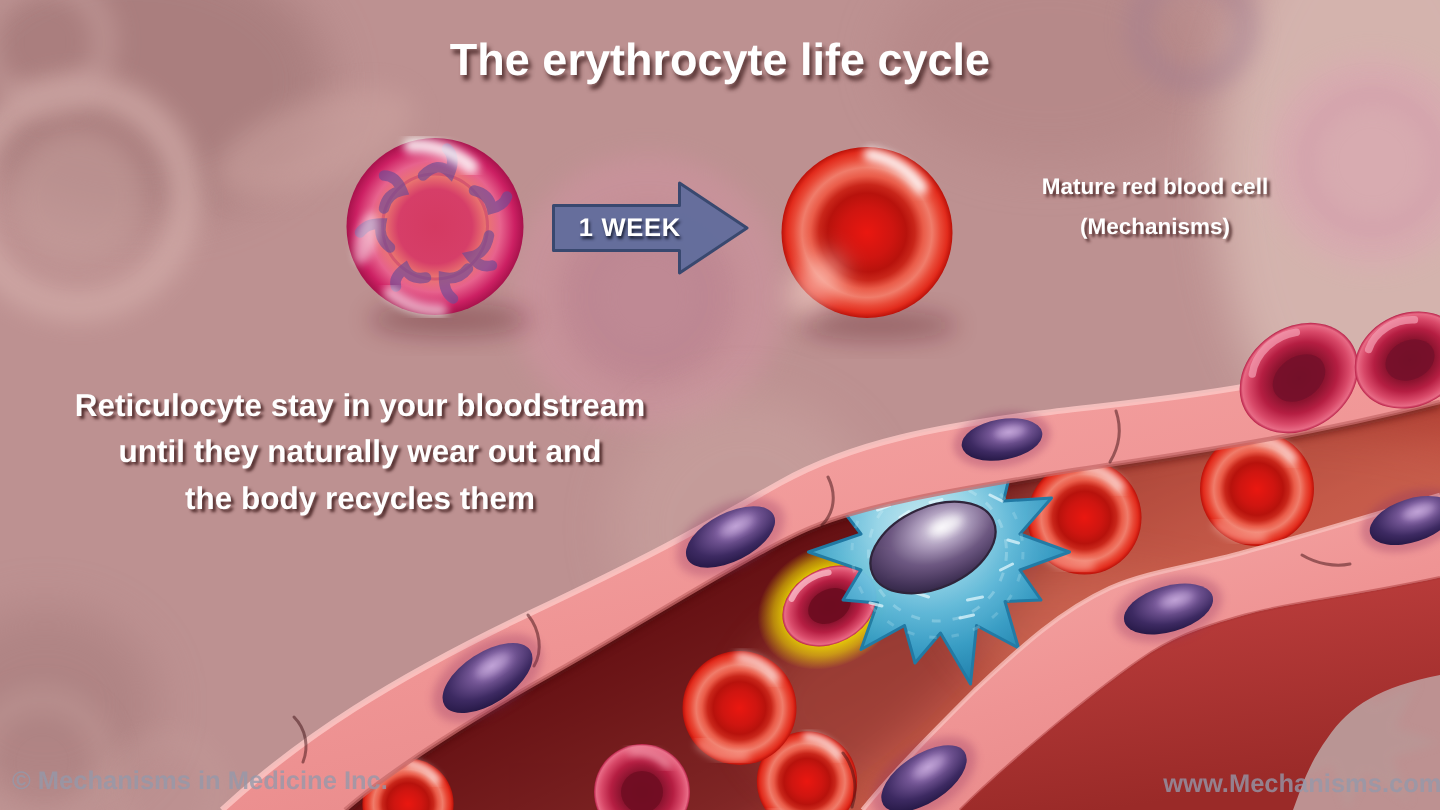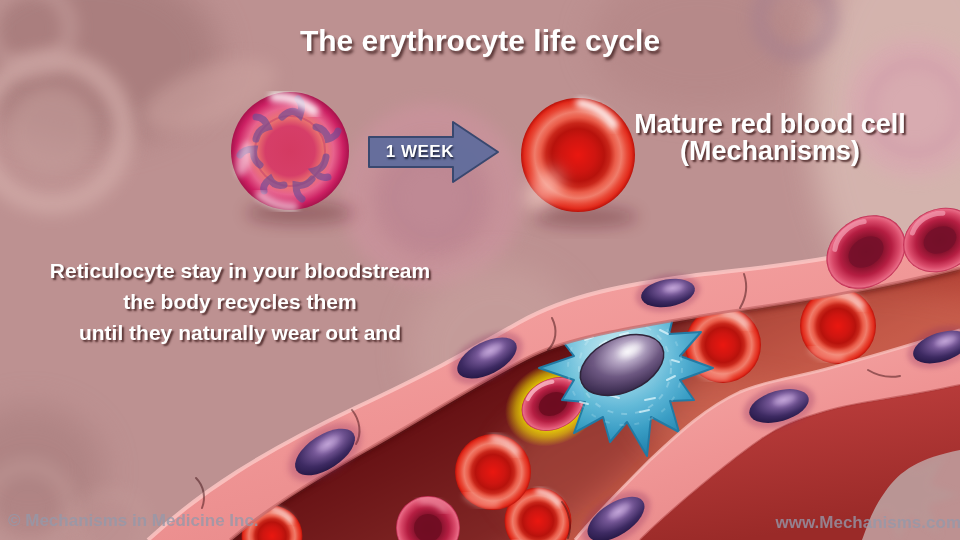--- a/index.html
+++ b/index.html
@@ -8,21 +8,21 @@
     font-family:"Liberation Sans","DejaVu Sans",sans-serif;
     background:#bd9191;
     padding-left:11px;
   }
   .stage svg.art{position:absolute;left:0;top:0;}
   .txt{position:absolute;color:#fff;font-weight:700;
        text-shadow:2px 2px 2px rgba(66,30,30,.85);}
   .title{left:0;top:24px;width:960px;text-align:center;font-size:30px;
          text-shadow:2px 3px 3px rgba(60,28,28,.8);}
   .retic-label{left:39px;top:141px;width:210px;text-align:center;font-size:21px;}
-  .mature-label{left:625px;top:111px;width:290px;text-align:center;font-size:27px;line-height:27px;}
+  .mature-label{left:625px;top:111px;width:290px;text-align:center;font-size:15px;line-height:27px;}
   .caption{left:15px;top:255px;width:450px;text-align:center;font-size:21px;line-height:31px;}
   .arrow-wrap{position:absolute;left:368px;top:120px;width:132px;height:64px;}
   .arrow-wrap svg{position:absolute;left:0;top:0;}
   .arrow-label{position:absolute;left:0;top:22px;width:86px;text-align:right;
                color:#fff;font-weight:700;font-size:17px;
                text-shadow:1px 2px 2px rgba(20,25,45,.9);letter-spacing:.5px;}
   .footer{position:absolute;font-size:17px;font-weight:700;
           color:rgba(148,153,170,.78);text-shadow:none;}
   .footer-left{left:8px;top:511px;}
   .footer-right{right:10px;top:513px;}
@@ -267,20 +267,20 @@
     <span class="arrow-label">1 WEEK</span>
   </div>
 
   <div class="txt mature-label">
     <div>Mature red blood cell</div>
     <div>(Mechanisms)</div>
   </div>
 
   <div class="txt caption">
     <div>Reticulocyte stay in your bloodstream</div>
+    <div>until they naturally wear out and</div>
     <div>the body recycles them</div>
-    <div>until they naturally wear out and</div>
   </div>
 
   <div class="footer footer-left">© Mechanisms in Medicine Inc.</div>
   <div class="footer footer-right">www.Mechanisms.com</div>
 
 </div>
 
 </body></html>

